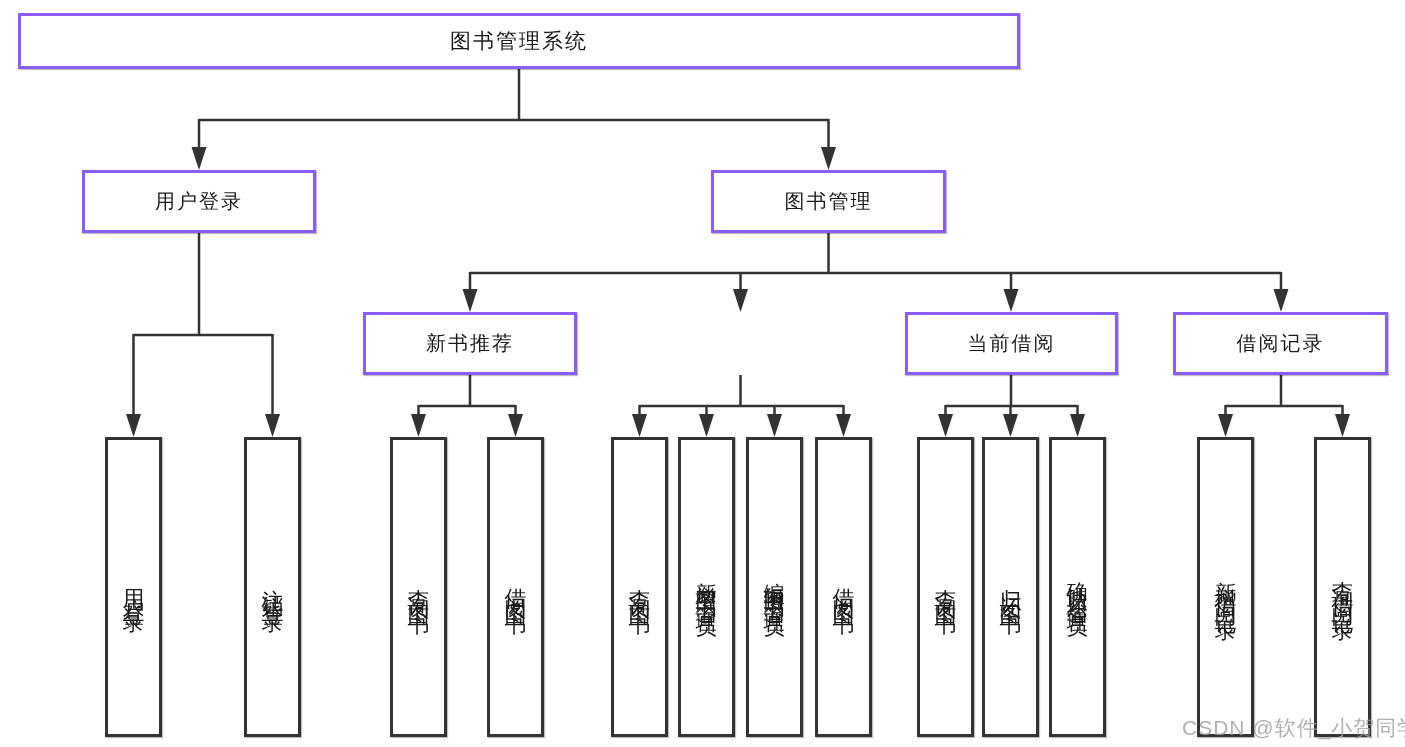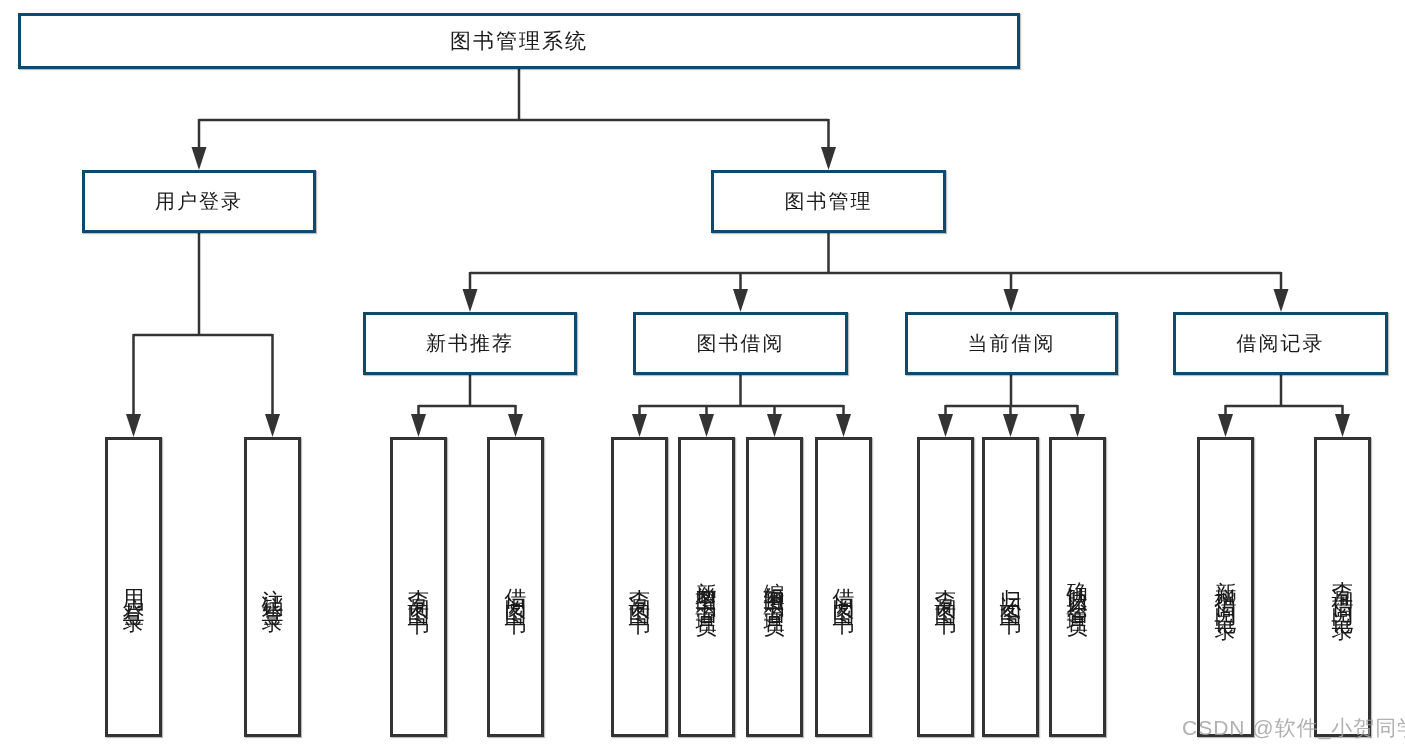--- a/index.html
+++ b/index.html
@@ -8,21 +8,21 @@
     width:1405px;height:747px;
     background:#ffffff;
     font-family:"Liberation Sans","DejaVu Sans",sans-serif;
     overflow:hidden;
   }
   #connectors{position:absolute;left:0;top:0;width:1405px;height:747px;z-index:1;}
   .hbox{
     position:absolute;
     box-sizing:border-box;
     background:#ffffff;
-    border:3px solid #0c4a6e;
+    border:3px solid #8b5cf6;
     display:flex;align-items:center;justify-content:center;
     font-size:20px;color:#1a1a1a;letter-spacing:2px;
     z-index:2;
     box-shadow:1px 1px 1px rgba(0,0,0,0.25);
   }
   .leaf{
     position:absolute;
     top:437px;width:57px;height:300px;
     box-sizing:border-box;
     background:#ffffff;
@@ -98,23 +98,20 @@
   <div class="hbox" style="left:82px;top:170px;width:234px;height:63px;">
     <span>用户登录</span>
   </div>
   <div class="hbox" style="left:363px;top:312px;width:214px;height:63px;">
     <span>新书推荐</span>
   </div>
 
   <div class="hbox" style="left:711px;top:170px;width:235px;height:63px;">
     <span>图书管理</span>
   </div>
-  <div class="hbox" style="left:633px;top:312px;width:215px;height:63px;">
-    <span>图书借阅</span>
-  </div>
   <div class="hbox" style="left:905px;top:312px;width:213px;height:63px;text-align:right;">
     <span>当前借阅</span>
   </div>
   <div class="hbox" style="left:1173px;top:312px;width:215px;height:63px;">
     <span>借阅记录</span>
   </div>
 
   <div class="leaf" style="left:105px;">
     <span class="vtext">用户登录</span>
   </div>

